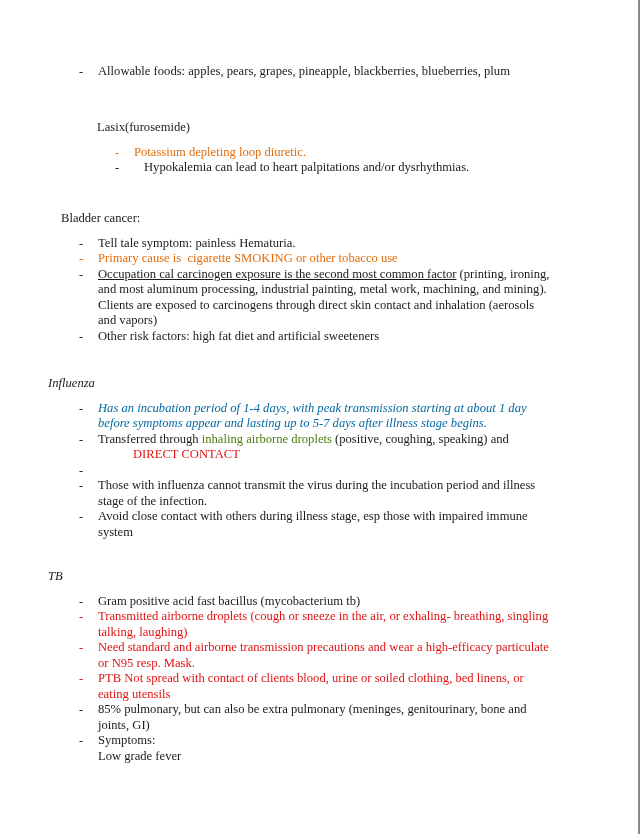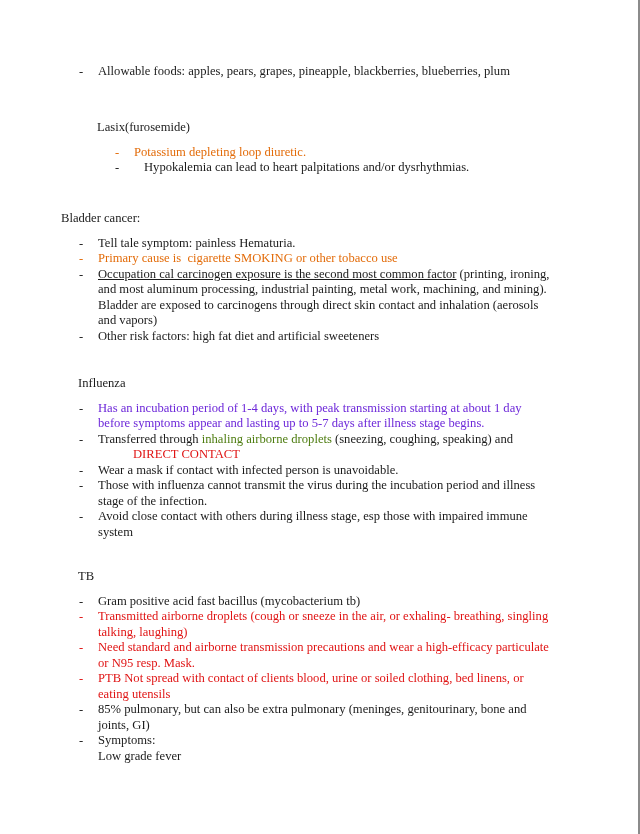--- a/index.html
+++ b/index.html
@@ -34,21 +34,21 @@
   .section-0 { top: 64px; }
   .section-1 { top: 120px; padding-left: 36px; }
   .section-2 { top: 211px; }
   .section-3 { top: 376px; }
   .section-4 { top: 569px; }
   .heading {
     margin-bottom: 9px;
     white-space: pre;
   }
   .level-1 .heading { margin-left: 61px; }
-  .level-2 .heading { margin-left: 78px; }
+  .level-2 .heading { margin-left: 48px; font-style: italic; }
   .bullet-item {
     display: flex;
     align-items: flex-start;
   }
   .dash {
     flex: 0 0 19px;
     width: 19px;
     margin-left: 79px;
   }
   .item-text {
@@ -90,45 +90,44 @@
             <div class="item-text"><span style="color: rgb(27, 27, 27);">Tell tale symptom: painless Hematuria.</span></div>
           </div>
           <div class="bullet-item">
             <span class="dash" style="color: rgb(227, 108, 10);">-</span>
             <div class="item-text"><span style="color: rgb(227, 108, 10);">Primary cause is  cigarette SMOKING or other tobacco use</span></div>
           </div>
           <div class="bullet-item">
             <span class="dash" style="color: rgb(27, 27, 27);">-</span>
             <div class="item-text"><span style="color: rgb(27, 27, 27); text-decoration: underline;">Occupation cal carcinogen exposure is the second most common factor</span><span style="color: rgb(27, 27, 27);"> (printing, ironing,
 and most aluminum processing, industrial painting, metal work, machining, and mining).
-Bladder are exposed to carcinogens through direct skin contact and inhalation (aerosols
+Clients are exposed to carcinogens through direct skin contact and inhalation (aerosols
 and vapors)</span></div>
           </div>
           <div class="bullet-item">
             <span class="dash" style="color: rgb(27, 27, 27);">-</span>
             <div class="item-text"><span style="color: rgb(27, 27, 27);">Other risk factors: high fat diet and artificial sweeteners</span></div>
           </div>
         </div>
       </div>
       <div class="section section-3 level-2">
         <div class="heading">Influenza</div>
         <div class="list">
           <div class="bullet-item">
             <span class="dash" style="color: rgb(27, 27, 27);">-</span>
-            <div class="item-text"><span style="color: #6d28d9;">Has an incubation period of 1-4 days, with peak transmission starting at about 1 day
+            <div class="item-text"><span style="color: #0369a1; font-style: italic;">Has an incubation period of 1-4 days, with peak transmission starting at about 1 day
 before symptoms appear and lasting up to 5-7 days after illness stage begins.</span></div>
           </div>
           <div class="bullet-item">
             <span class="dash" style="color: rgb(27, 27, 27);">-</span>
-            <div class="item-text"><span style="color: rgb(27, 27, 27);">Transferred through </span><span style="color: #4d7c0f;">inhaling airborne droplets</span><span style="color: rgb(27, 27, 27);"> (sneezing, coughing, speaking) and
+            <div class="item-text"><span style="color: rgb(27, 27, 27);">Transferred through </span><span style="color: #4d7c0f;">inhaling airborne droplets</span><span style="color: rgb(27, 27, 27);"> (positive, coughing, speaking) and
 </span><span style="color: rgb(224, 20, 20); margin-left: 35px;">DIRECT CONTACT</span></div>
           </div>
           <div class="bullet-item">
             <span class="dash" style="color: rgb(27, 27, 27);">-</span>
-            <div class="item-text"><span style="color: rgb(27, 27, 27);">Wear a mask if contact with infected person is unavoidable.</span></div>
           </div>
           <div class="bullet-item">
             <span class="dash" style="color: rgb(27, 27, 27);">-</span>
             <div class="item-text"><span style="color: rgb(27, 27, 27);">Those with influenza cannot transmit the virus during the incubation period and illness
 stage of the infection.</span></div>
           </div>
           <div class="bullet-item">
             <span class="dash" style="color: rgb(27, 27, 27);">-</span>
             <div class="item-text"><span style="color: rgb(27, 27, 27);">Avoid close contact with others during illness stage, esp those with impaired immune
 system</span></div>

